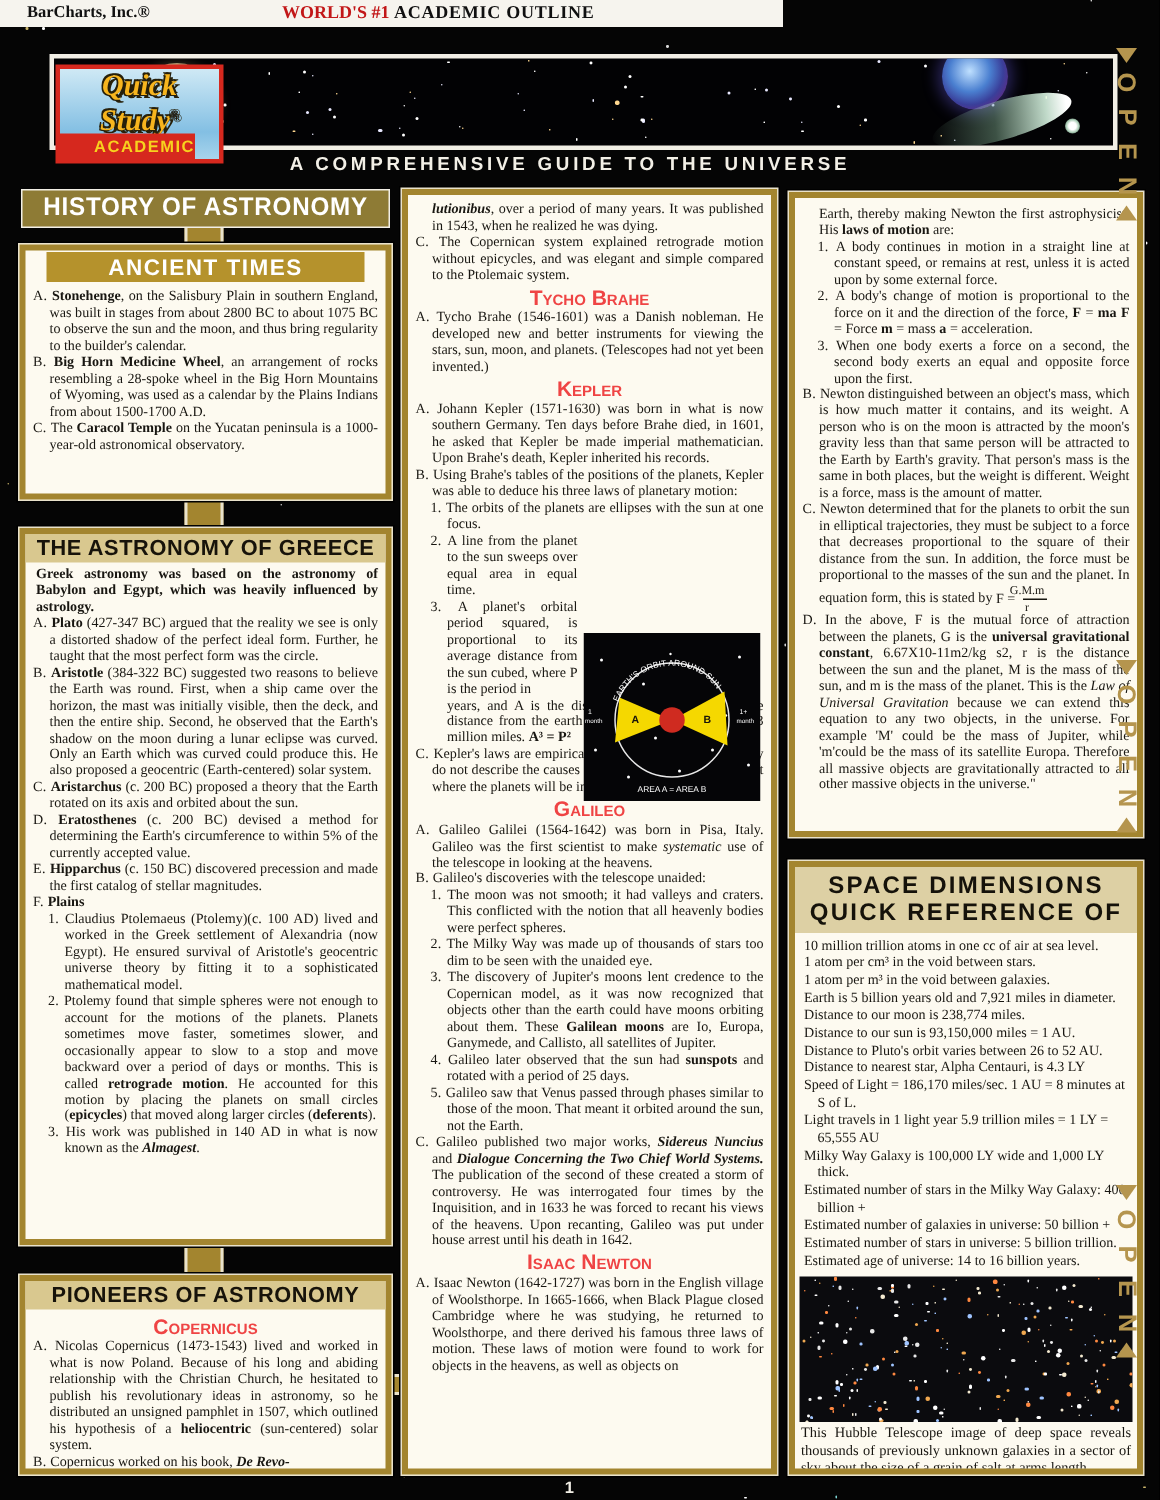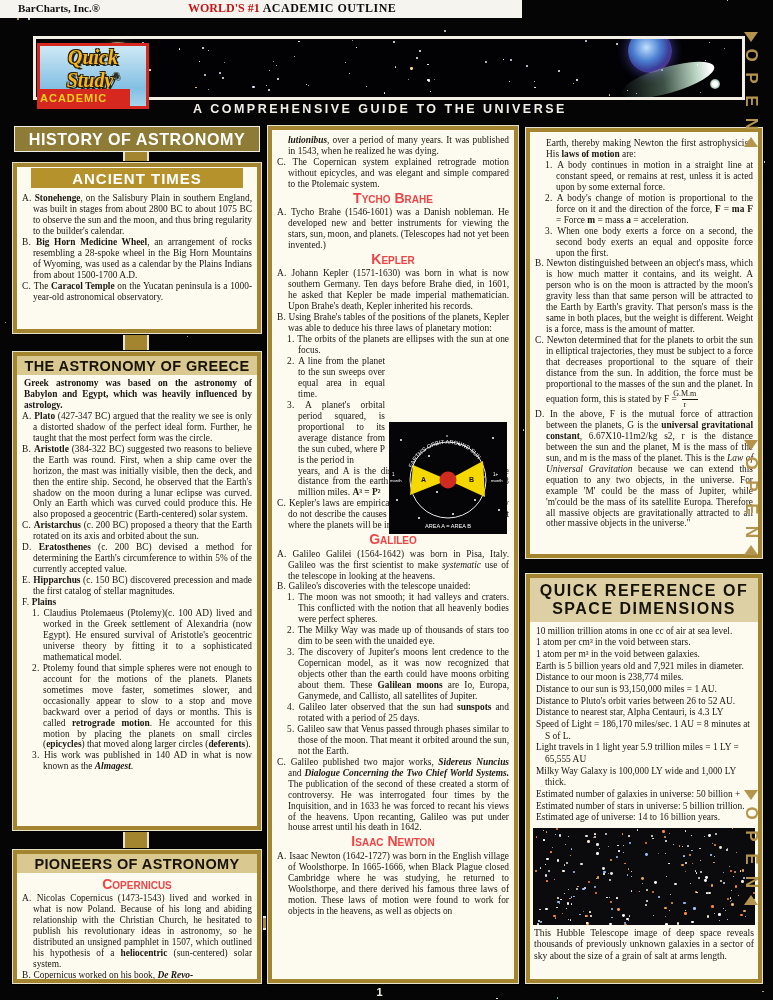--- a/index.html
+++ b/index.html
@@ -33,21 +33,21 @@
   .banner-title span { font-family:"Liberation Sans", sans-serif; font-weight:900; font-size:54px; letter-spacing:11px; color:#fff;
     transform:scale(1.12,1.04); white-space:nowrap;
     text-shadow:2px 2px 0 #000, -2px 2px 0 #000, 2px -2px 0 #000, -2px -2px 0 #000, 3px 3px 4px rgba(0,0,0,.9); }
 
   
   .qs-logo { position:absolute; left:37px; top:43px; width:112px; height:66px; border:3px solid #d6281e; background:linear-gradient(#cfe9f5,#83bfe3 70%,#a8d4ec); z-index:4; }
   .qs-words { height:44px; text-align:center; padding-top:1px; }
   .qs-words .w { display:block; font-family:"Liberation Serif", serif; font-style:italic; font-weight:bold; font-size:20px; line-height:20px; color:#f7b51e;
     text-shadow:-1px -1px 0 #27200a, 1px -1px 0 #27200a, -1px 1px 0 #27200a, 2px 2px 0 #27200a; }
   .qs-reg { font-size:8px; color:#222; vertical-align:super; font-style:normal; }
-  .qs-academic { position:absolute; left:0; right:16px; bottom:0; height:17px; background:#d6281e; display:flex; align-items:center; justify-content:flex-start; }
+  .qs-academic { position:absolute; left:0; right:16px; bottom:0; height:17px; background:#d6281e; display:flex; align-items:center; justify-content:flex-end; }
   .qs-academic span { font-family:"Liberation Sans", sans-serif; font-weight:bold; font-size:11px; letter-spacing:1px; color:#f7d21e; }
 
   .subtitle { position:absolute; left:0; top:102px; width:760px; text-align:center; z-index:2;
     font-family:"Liberation Sans", sans-serif; font-weight:bold; font-size:12.5px; letter-spacing:2.5px; color:#f2efe6; }
 
   
   .panel { position:absolute; background:#fdfaf0; border:4px solid #a3852f; box-shadow:0 0 0 1px #e9e2cb, 0 0 0 2px #000; z-index:2; overflow:hidden; }
   .inner { padding:3px 5px 2px 5px; }
   .goldbar { background:#b5922c; color:#fff; text-align:center; font-family:"Liberation Sans", sans-serif; font-weight:900; font-size:15px; letter-spacing:1px; padding:2px 0 1px; margin:1px 14px 2px; }
   .tanbar { background:#d9c88f; color:#17130a; text-align:center; font-family:"Liberation Sans", sans-serif; font-weight:900; font-size:14.5px; letter-spacing:.4px; padding:2px 0 1px; }
@@ -461,35 +461,36 @@
         <p class="para ind"><span class="lbl">1. </span><span>A body continues in motion in a straight line at constant speed, or remains at rest, unless it is acted upon by some external force.</span></p>
         <p class="para ind"><span class="lbl">2. </span><span>A body's change of motion is proportional to the force on it and the direction of the force, <b>F</b> = <b>ma</b>  <b>F</b> = Force  <b>m</b> = mass  <b>a</b> = acceleration.</span></p>
         <p class="para ind"><span class="lbl">3. </span><span>When one body exerts a force on a second, the second body exerts an equal and opposite force upon the first.</span></p>
         <p class="para"><span class="lbl">B. </span><span>Newton distinguished between an object's mass, which is how much matter it contains, and its weight. A person who is on the moon is attracted by the moon's gravity less than that same person will be attracted to the Earth by Earth's gravity. That person's mass is the same in both places, but the weight is different. Weight is a force, mass is the amount of matter.</span></p>
         <p class="para"><span class="lbl">C. </span><span>Newton determined that for the planets to orbit the sun in elliptical trajectories, they must be subject to a force that decreases proportional to the square of their distance from the sun. In addition, the force must be proportional to the masses of the sun and the planet.  In equation form, this is stated by</span> <span class="eqwrap">F = <span class="frac"><span class="num">G.M.m</span><span class="den">r</span></span></span></p>
         <p class="para"><span class="lbl">D. </span><span>In the above, F is the mutual force of attraction between the planets, G is the <b>universal gravitational constant</b>, 6.67X10-11m2/kg s2, r is the distance between the sun and the planet, M is the mass of the sun, and m is the mass of the planet. This is the <i>Law of Universal Gravitation</i> because we can extend this equation to any two objects, in the universe. For example 'M' could be the mass of Jupiter, while 'm'could be the mass of its satellite Europa. Therefore all massive objects are gravitationally attracted to all other massive objects in the universe."</span></p>
       </div>
   </div>
   <div class="panel" style="left:526px; top:574px; width:236px; height:409px;">
     <div class="qr-head">
+      <div>SPACE DIMENSIONS</div>
       <div>QUICK REFERENCE OF</div>
-      <div>SPACE DIMENSIONS</div>
     </div>
     <div class="facts">
         <p class="para"><span>10 million trillion atoms in one cc of air at sea level.</span></p>
         <p class="para"><span>1 atom per cm³ in the void between stars.</span></p>
         <p class="para"><span>1 atom per m³ in the void between galaxies.</span></p>
         <p class="para"><span>Earth is 5 billion years old and 7,921 miles in diameter.</span></p>
         <p class="para"><span>Distance to our moon is 238,774 miles.</span></p>
         <p class="para"><span>Distance to our sun is 93,150,000 miles = 1 AU.</span></p>
         <p class="para"><span>Distance to Pluto's orbit varies between 26 to 52 AU.</span></p>
         <p class="para"><span>Distance to nearest star, Alpha Centauri, is 4.3 LY</span></p>
         <p class="para"><span>Speed of Light = 186,170 miles/sec. 1 AU = 8 minutes at S of L.</span></p>
         <p class="para"><span>Light travels in 1 light year 5.9 trillion miles = 1 LY = 65,555 AU</span></p>
         <p class="para"><span>Milky Way Galaxy is 100,000 LY wide and 1,000 LY thick.</span></p>
+        <p class="para"><span>Estimated number of stars in the Milky Way Galaxy: 400 billion +</span></p>
         <p class="para"><span>Estimated number of galaxies in universe: 50 billion +</span></p>
         <p class="para"><span>Estimated number of stars in universe: 5 billion trillion.</span></p>
         <p class="para"><span>Estimated age of universe: 14 to 16 billion years.</span></p>
       </div>
     <div class="hubble" id="hubble-image">
         <span class="star" style="width: 1.64709px; height: 1.64709px; left: 21.842px; top: 89.1473px; background: rgb(255, 136, 64);"></span>
         <span class="star" style="width: 2.66694px; height: 2.66694px; left: 71.6197px; top: 4.90191px; background: rgb(232, 232, 232);"></span>
         <span class="star" style="width: 2.95705px; height: 2.95705px; left: 76.9258px; top: 44.1353px; background: rgb(232, 232, 232);"></span>
         <span class="star" style="width: 2.36291px; height: 2.36291px; left: 24.0674px; top: 69.0011px; background: rgb(255, 255, 255);"></span>
         <span class="star" style="width: 2.73796px; height: 2.73796px; left: 23.6362px; top: 30.9407px; background: rgb(255, 255, 255);"></span>

